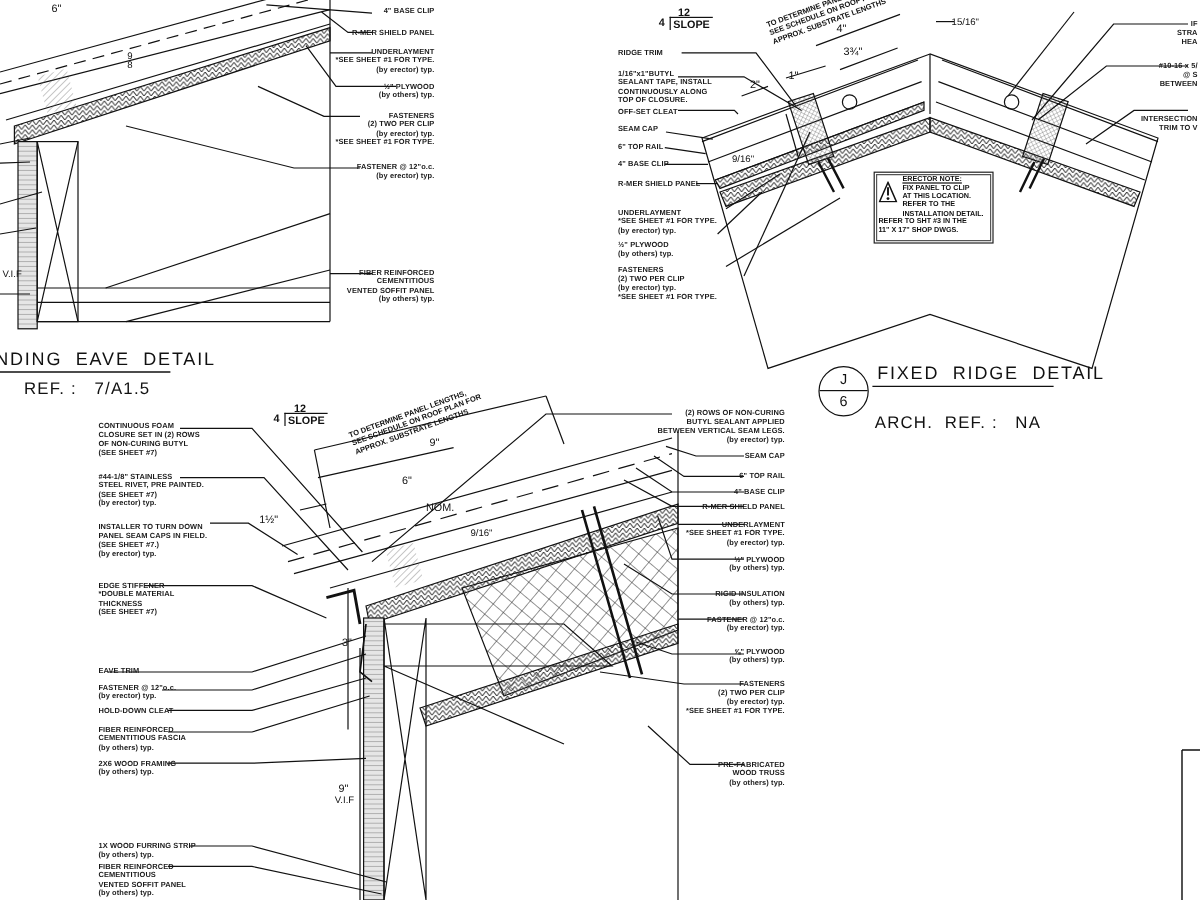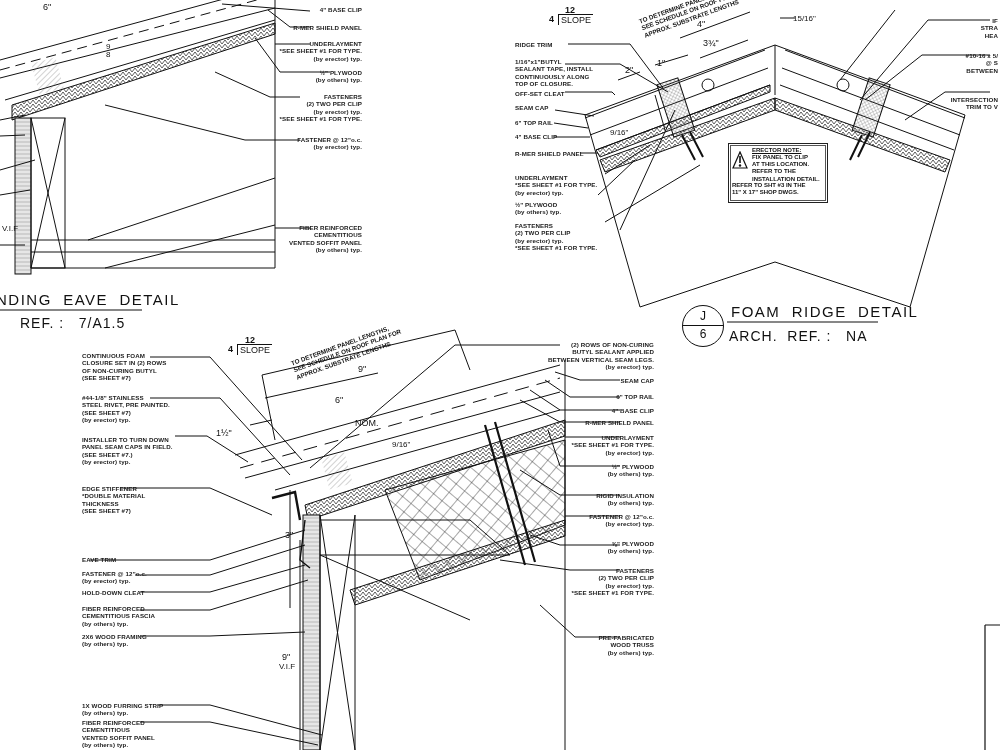--- a/index.html
+++ b/index.html
@@ -5,21 +5,21 @@
   html, body { margin:0; padding:0; background:#ffffff; }
   body { width:1000px; height:750px; position:relative; overflow:hidden; font-family:"Liberation Sans", sans-serif; color:#111; }
   #drawing { position:absolute; left:0; top:0; width:1000px; height:750px; }
   .lbl { position:absolute; font-family:"Liberation Sans", sans-serif; font-size:6.2px; line-height:7.4px; font-weight:bold; color:#1a1a1a; white-space:pre; letter-spacing:0.1px; }
   .lbl.r { text-align:right; }
   .lbl .ln { display:block; }
   .dim { position:absolute; font-family:"Liberation Sans", sans-serif; font-size:9px; color:#111; white-space:pre; }
   .title { position:absolute; font-family:"Liberation Sans", sans-serif; font-size:15px; letter-spacing:1.5px; color:#111; white-space:pre; }
   .ref { position:absolute; font-family:"Liberation Sans", sans-serif; font-size:14px; letter-spacing:1px; color:#111; white-space:pre; }
   .slope-num { position:absolute; font-family:"Liberation Sans", sans-serif; font-size:9px; font-weight:bold; }
-  .slope-word { position:absolute; font-family:"Liberation Sans", sans-serif; font-size:9px; font-weight:normal; border-left:1px solid #111; border-top:1px solid #111; padding:0 2px; }
+  .slope-word { position:absolute; font-family:"Liberation Sans", sans-serif; font-size:9px; font-weight:bold; border-left:1px solid #111; border-top:1px solid #111; padding:0 2px; }
   .note { position:absolute; font-family:"Liberation Sans", sans-serif; font-size:6.3px; font-weight:bold; line-height:7.4px; transform-origin:left top; white-space:pre; }
   .erector { position:absolute; left:728px; top:143px; width:98px; height:58px; border:1.5px solid #222; box-shadow: inset 0 0 0 1px #fff, inset 0 0 0 2px #555; background:#fff; }
   .erector .head { position:absolute; left:23px; top:3px; font-size:6px; font-weight:bold; text-decoration:underline; }
   .erector .body { position:absolute; left:23px; top:10px; font-size:6px; font-weight:bold; line-height:7.2px; white-space:pre; }
   .erector .foot { position:absolute; left:3px; top:38px; font-size:6px; font-weight:bold; line-height:7.2px; white-space:pre; }
   .erector .warn { position:absolute; left:3px; top:7px; width:16px; height:18px; }
   .bubble { position:absolute; left:682px; top:305px; width:40px; height:40px; border:1.2px solid #111; border-radius:50%; }
   .bubble .top { position:absolute; left:0; width:40px; top:3px; text-align:center; font-size:12px; }
   .bubble .bot { position:absolute; left:0; width:40px; top:21px; text-align:center; font-size:12px; }
   .bubble .bar { position:absolute; left:0; top:19px; width:40px; height:1.2px; background:#111; }
@@ -236,22 +236,22 @@
 INSTALLATION DETAIL.</div>
   <div class="foot">REFER TO SHT #3 IN THE
 11" X 17" SHOP DWGS.</div>
 </div>
 
 <div class="bubble">
   <div class="top">J</div>
   <div class="bar"></div>
   <div class="bot">6</div>
 </div>
-<div class="title" style="left:731px;top:303px;">FOAM  RIDGE  DETAIL</div>
-<div class="ref" style="left:729px;top:328px;">ARCH.  REF. :   NA</div>
+<div class="title" style="left:731px;top:303px;">FIXED  RIDGE  DETAIL</div>
+<div class="ref" style="left:729px;top:344px;">ARCH.  REF. :   NA</div>
 
 <div class="slope-num" style="left:245px;top:335px;">12</div>
 <div class="slope-num" style="left:228px;top:344px;">4</div>
 <div class="slope-word" style="left:237px;top:344px;">SLOPE</div>
 <div class="note" style="left:290px;top:360px;transform:rotate(-20deg);"><span class="ln">TO DETERMINE PANEL LENGTHS,</span>
 <span class="ln">SEE SCHEDULE ON ROOF PLAN FOR</span>
 <span class="ln">APPROX. SUBSTRATE LENGTHS</span></div>
 <div class="dim" style="left:358px;top:364px;">9"</div>
 <div class="dim" style="left:355px;top:374px;margin-top:44px;">NOM.</div>
 <div class="dim" style="left:335px;top:395px;">6"</div>

